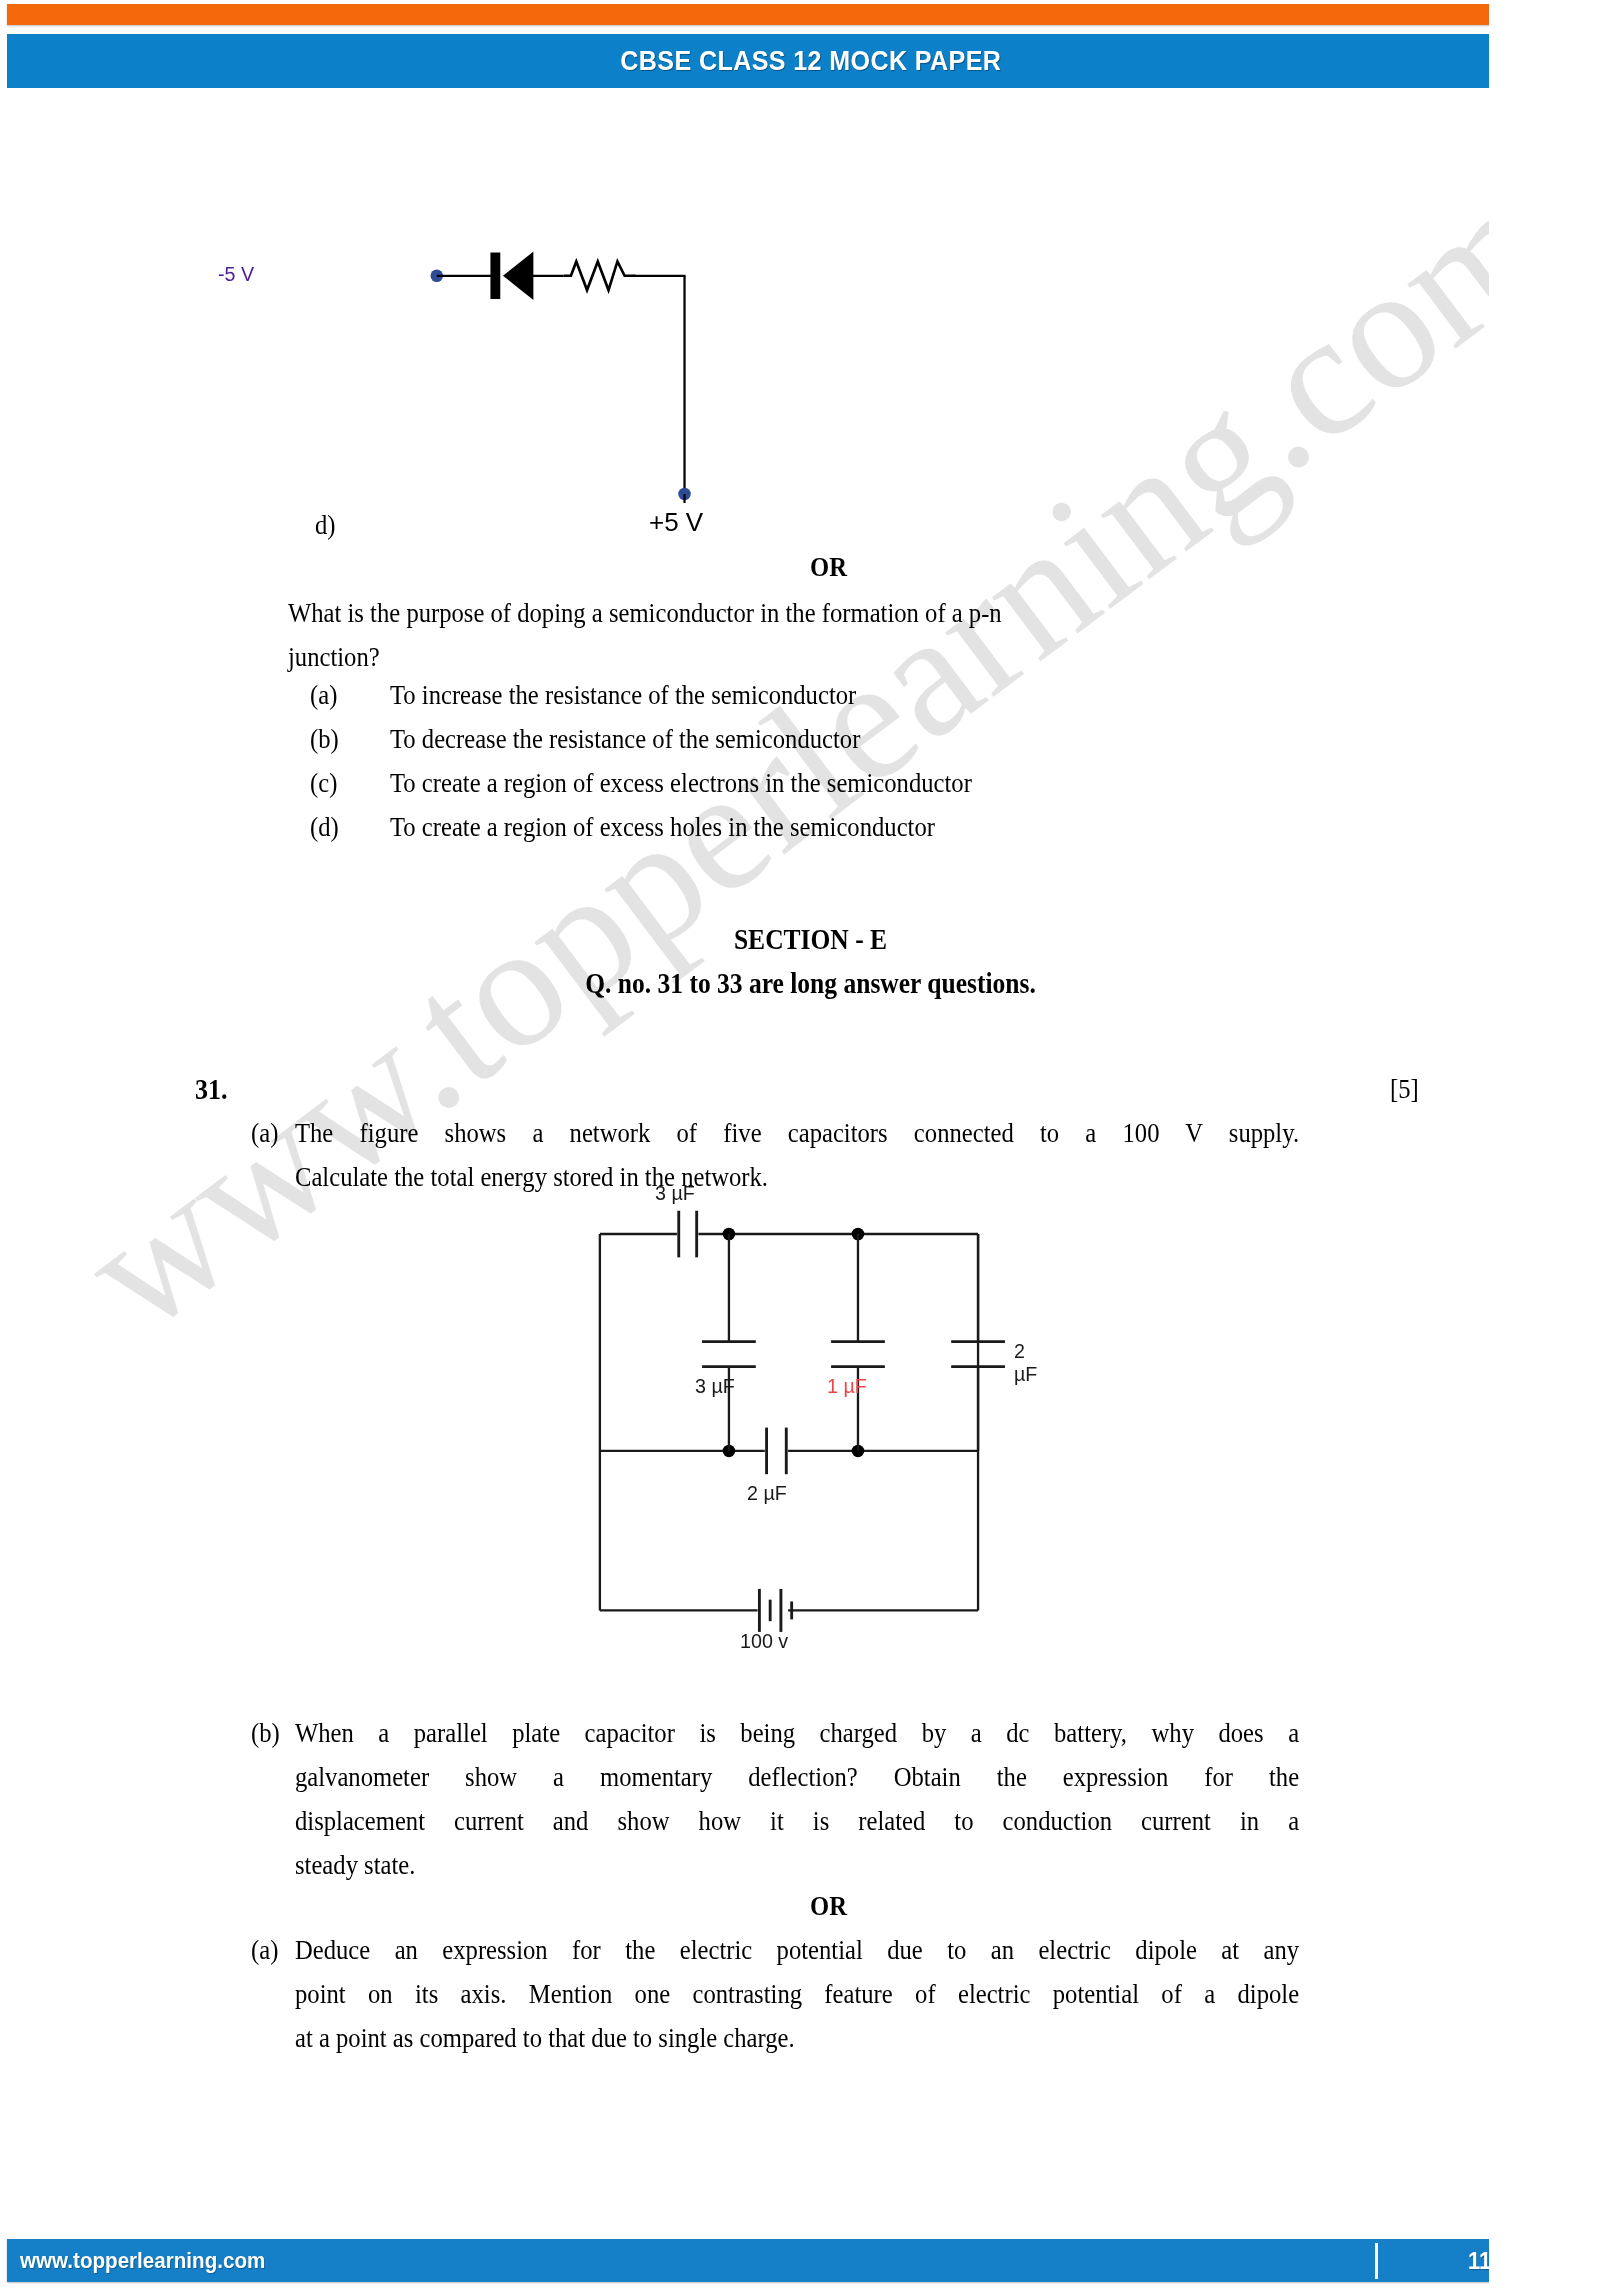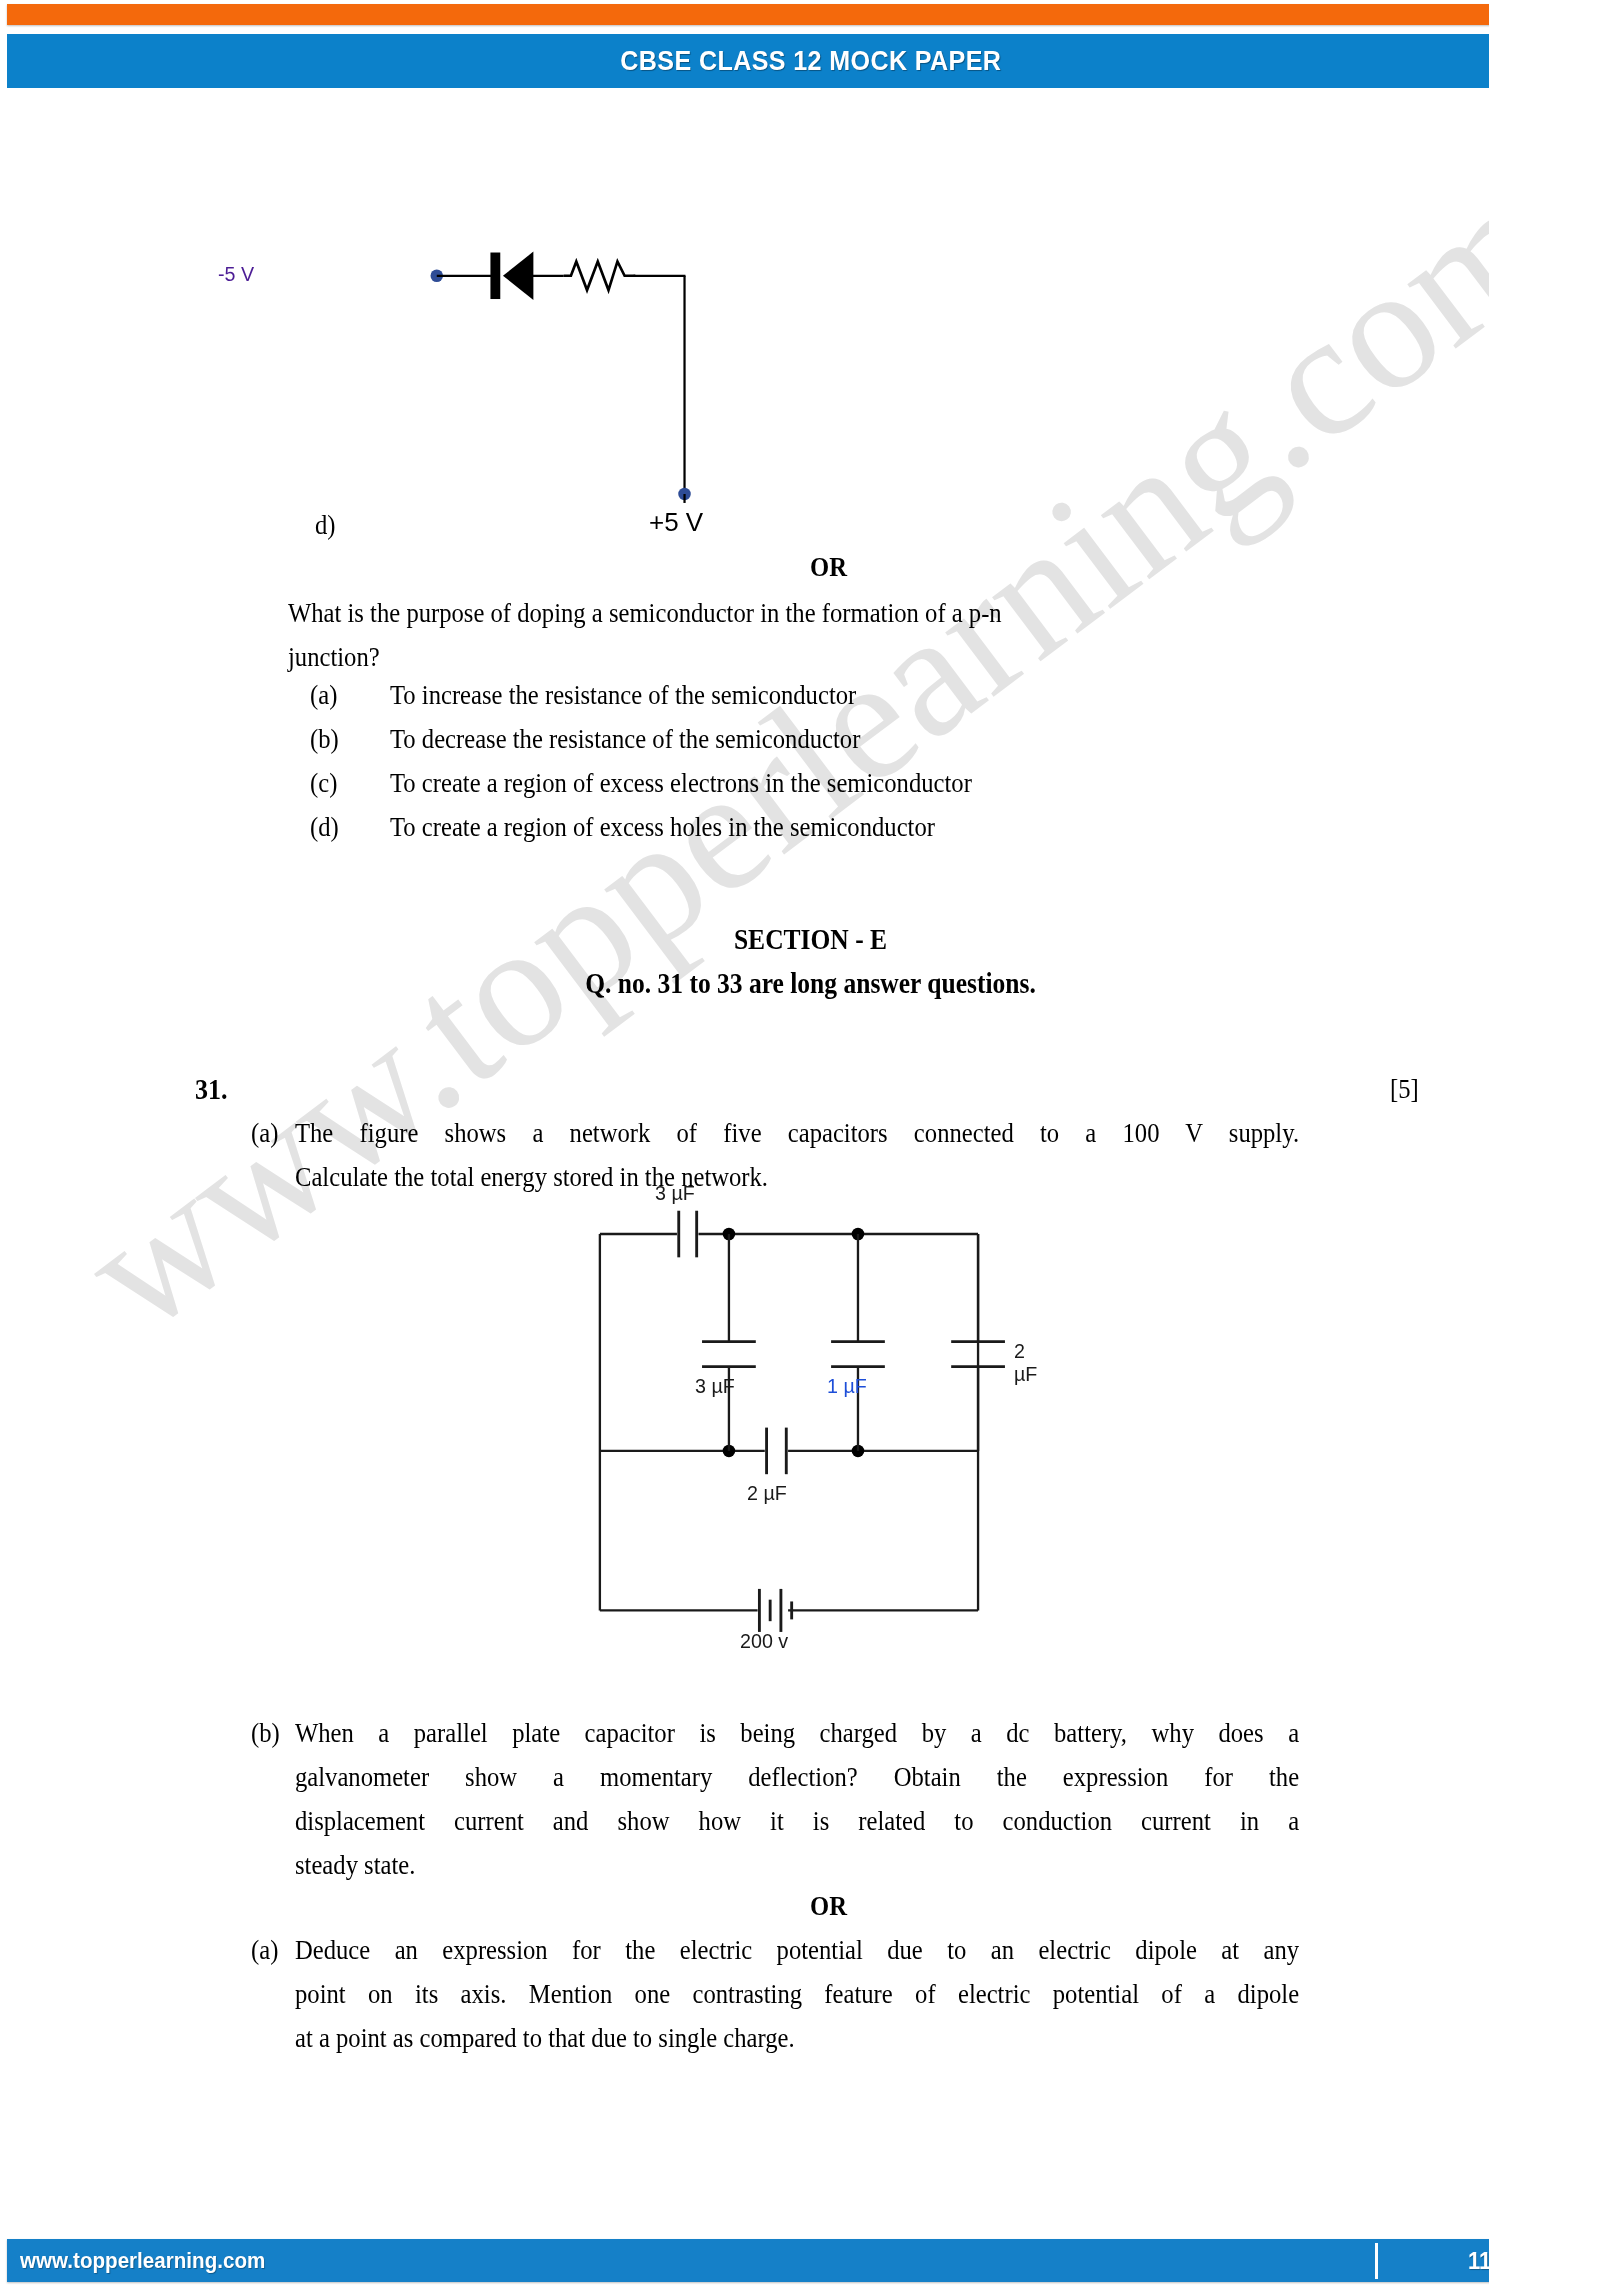--- a/index.html
+++ b/index.html
@@ -268,24 +268,24 @@
       <g stroke="#1a1a1a">
         <line x1="208" y1="444" x2="208" y2="492" stroke-width="3.2"></line>
         <line x1="220" y1="456" x2="220" y2="480" stroke-width="3.2"></line>
         <line x1="232" y1="444" x2="232" y2="492" stroke-width="3.2"></line>
         <line x1="244" y1="458" x2="244" y2="478" stroke-width="3.2"></line>
       </g>
     </svg>
 
     <div style="position:absolute; left:82px; top:-9px; font-family:'Liberation Sans',sans-serif; font-size:19.7px; color:#1a1a1a;">3 µF</div>
     <div style="position:absolute; left:122px; top:184px; font-family:'Liberation Sans',sans-serif; font-size:19.7px; color:#1a1a1a;">3 µF</div>
-    <div style="position:absolute; left:254px; top:184px; font-family:'Liberation Sans',sans-serif; font-size:19.7px; color:#1d4ed8;">1 µF</div>
+    <div style="position:absolute; left:254px; top:184px; font-family:'Liberation Sans',sans-serif; font-size:19.7px; color:#ef4444;">1 µF</div>
     <div style="position:absolute; left:441px; top:149px; font-family:'Liberation Sans',sans-serif; font-size:19.7px; color:#1a1a1a;">2 µF</div>
     <div style="position:absolute; left:174px; top:291px; font-family:'Liberation Sans',sans-serif; font-size:19.7px; color:#1a1a1a;">2 µF</div>
-    <div style="position:absolute; left:167px; top:439px; font-family:'Liberation Sans',sans-serif; font-size:19.7px; color:#1a1a1a;">200 v</div>
+    <div style="position:absolute; left:167px; top:439px; font-family:'Liberation Sans',sans-serif; font-size:19.7px; color:#1a1a1a;">100 v</div>
   </div>
 
   <div class="doc-body">
 
     <div class="txt" style="left:315px; top:503px;">d)</div>
 
     <div class="txt bold center" style="left:757px; top:545px; width:143px; text-align:center;">OR</div>
 
     <div class="txt" style="left:288px; top:591px; width:1128px;">What is the purpose of doping a semiconductor in the formation of a p-n</div>
     <div class="txt" style="left:288px; top:635px; width:806px;">junction?</div>

